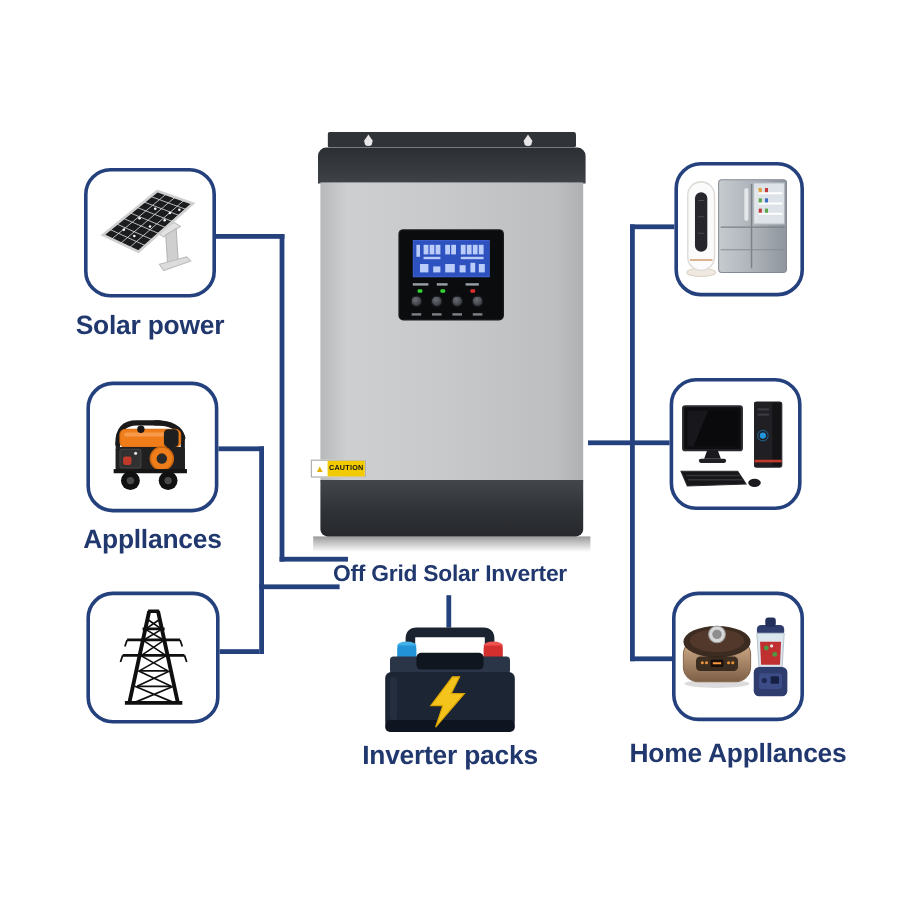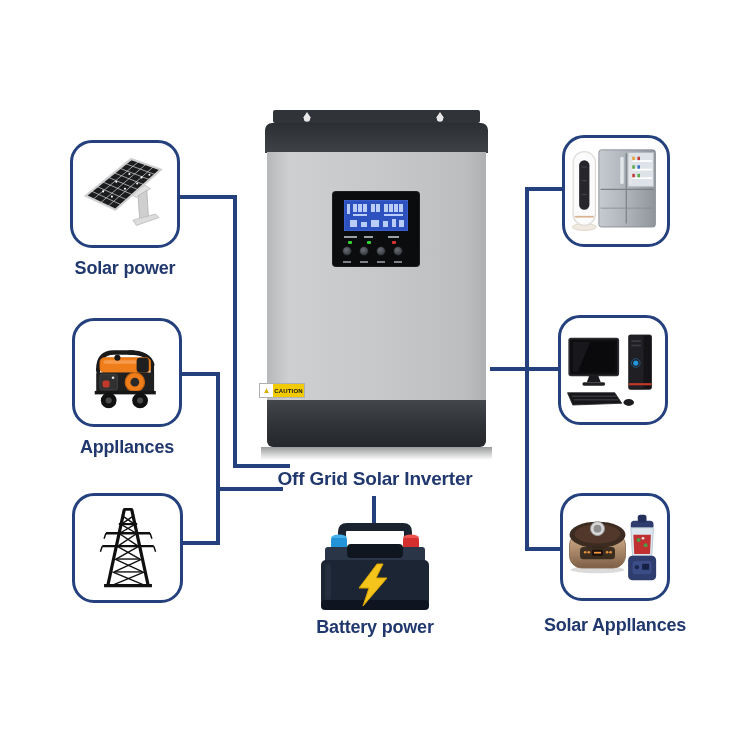--- a/index.html
+++ b/index.html
@@ -11,21 +11,21 @@
   .line{position:absolute;background:#24417e;z-index:1;}
   
   .item-box{
     position:absolute;box-sizing:border-box;background:#fff;
     border:3px solid #24417e;border-radius:22px;z-index:2;
     display:flex;align-items:center;justify-content:center;
   }
   .item-box svg{display:block;}
   .item-label{
     position:absolute;z-index:2;color:#21386e;font-weight:700;
-    font-size:18px;letter-spacing:-0.2px;text-align:center;
+    font-size:22px;letter-spacing:-0.2px;text-align:center;
   }
   .center-label{font-size:19px;}
   
   .inverter{position:absolute;left:265px;top:110px;width:223px;height:350px;z-index:2;}
   .inv-flange{position:absolute;left:8px;right:8px;top:0;height:13px;}
   .inv-cap{position:absolute;left:0;right:0;top:13px;height:30px;
     background:linear-gradient(180deg,#2b2e32,#3f4247);border-radius:7px 7px 0 0;}
   .inv-body{position:absolute;left:2px;right:2px;top:42px;height:249px;
     background:linear-gradient(90deg,#b6b8ba 0,#cdcfd1 10%,#c6c8ca 50%,#bcbec0 90%,#aeb0b2 100%);}
   .inv-bottom{position:absolute;left:2px;right:2px;top:290px;height:47px;
@@ -218,21 +218,21 @@
       <ellipse cx="102" cy="22" rx="8" ry="3.5" fill="#ef5350"></ellipse>
       <rect x="94" y="22" width="16" height="12" rx="2" fill="#d32f2f"></rect>
       <rect x="16" y="31" width="100" height="15" rx="3" fill="#2a3547"></rect>
       <rect x="38" y="28" width="56" height="14" rx="4" fill="#10161f"></rect>
       <rect x="12" y="44" width="108" height="46" rx="5" fill="#1c2534"></rect>
       <rect x="16" y="48" width="6" height="36" rx="3" fill="#2a3547" opacity="0.6"></rect>
       <rect x="12" y="84" width="108" height="10" rx="4" fill="#0f1520"></rect>
       <polygon points="68,48 50,72 60,72 54,90 78,62 67,62 74,48" fill="#f4c41d" stroke="#d9a400" stroke-width="1"></polygon>
     </svg>
   </div>
-  <div class="item-label" style="left:275px;top:617px;width:200px;">Battery power</div>
+  <div class="item-label" style="left:275px;top:617px;width:200px;">Inverter packs</div>
 
   <div class="item-box" style="left:562px;top:135px;width:108px;height:112px;">
     <svg width="96" height="96" viewBox="0 0 112 104">
       <defs>
         <linearGradient id="silver" x1="0" y1="0" x2="1" y2="0">
           <stop offset="0" stop-color="#c6cbd0"></stop>
             <stop offset="0.55" stop-color="#aab0b6"></stop>
             <stop offset="1" stop-color="#8f959c"></stop>
         </linearGradient>
       </defs>
@@ -310,15 +310,15 @@
       <circle cx="36" cy="31" r="4.5" fill="#8e8e8e"></circle>
       <rect x="16" y="52" width="40" height="14" rx="4" fill="#2e2118" opacity="0.88"></rect>
       <rect x="30" y="55" width="12" height="7" rx="1" fill="#180f0a"></rect>
       <line x1="32" y1="58.5" x2="40" y2="58.5" stroke="#ff9a3c" stroke-width="2"></line>
       <circle cx="22" cy="58" r="1.5" fill="#e89038"></circle>
         <circle cx="26" cy="58" r="1.5" fill="#e89038"></circle>
       <circle cx="47" cy="58" r="1.5" fill="#e89038"></circle>
         <circle cx="51" cy="58" r="1.5" fill="#e89038"></circle>
     </svg>
   </div>
-  <div class="item-label" style="left:515px;top:615px;width:200px;">Solar Appllances</div>
+  <div class="item-label" style="left:515px;top:615px;width:200px;">Home Appllances</div>
 
 </div>
 
 </body></html>

